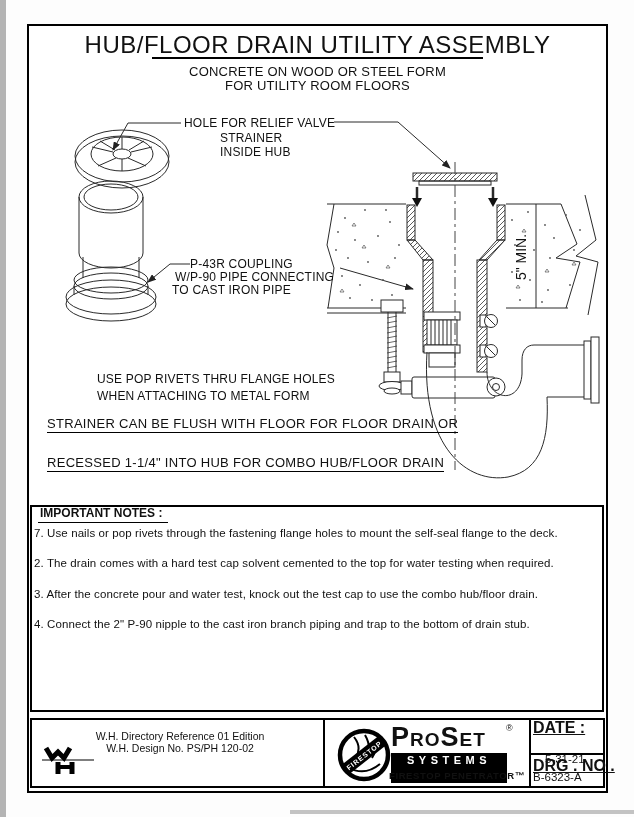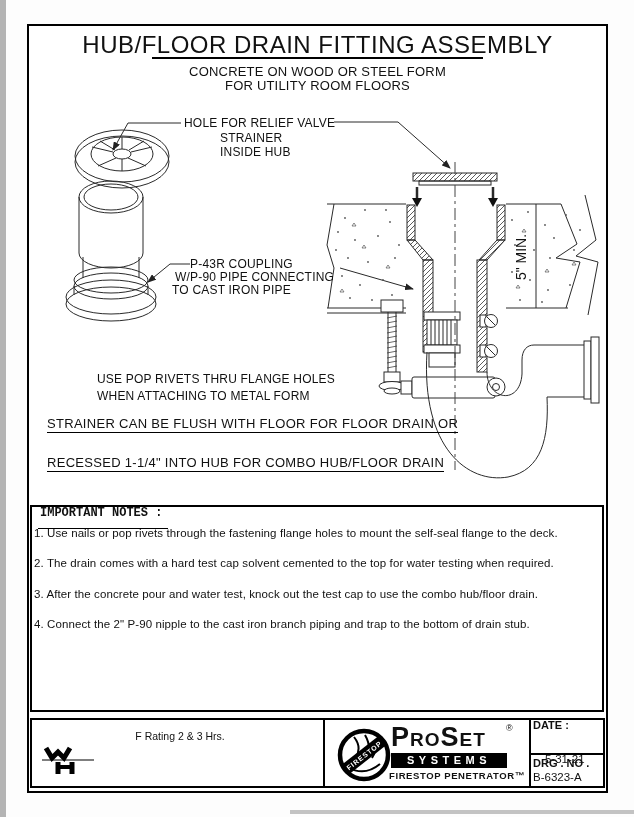--- a/index.html
+++ b/index.html
@@ -12,46 +12,46 @@
   .title{left:27px;top:31px;width:581px;text-align:center;font-size:24px;letter-spacing:.5px;}
   .title-underline{left:152px;top:57px;width:331px;height:2px;background:#000;}
   .subtitle{left:27px;width:581px;text-align:center;font-size:13px;letter-spacing:.2px;}
   .lbl{position:absolute;font-size:12px;letter-spacing:.2px;white-space:nowrap;}
   .flush{position:absolute;font-size:13px;letter-spacing:.3px;white-space:nowrap;
          border-bottom:1.5px solid #000;padding-bottom:1px;}
   .min-depth{left:498px;top:249px;font-size:14px;white-space:nowrap;
              transform:rotate(-90deg);transform-origin:center;}
   .notes-box{left:30px;top:505px;width:574px;height:207px;border:2px solid #000;box-sizing:border-box;}
   .notes-heading{left:38px;top:506px;font-size:12px;font-weight:600;border-bottom:1.5px solid #000;
-                 padding:0 6px 8px 2px;font-family:Liberation Mono, monospace;}
+                 padding:0 6px 2px 2px;}
   .note{position:absolute;left:34px;width:555px;font-size:11.5px;letter-spacing:.1px;}
   .footer-box{left:30px;top:718px;width:575px;height:70px;border:2px solid #000;box-sizing:border-box;background:#fff;}
   .vdiv{top:718px;width:2px;height:70px;background:#000;}
   .hdiv-right{left:529px;top:753px;width:76px;height:2px;background:#000;}
   .wh-text{left:85px;top:731px;width:190px;text-align:center;font-size:10.5px;line-height:11.5px;}
   .brand-name{left:391px;top:724px;font-size:27px;font-weight:bold;font-variant:small-caps;
               letter-spacing:1px;line-height:27px;}
   .brand-reg{left:506px;top:723px;font-size:9px;}
-  .systems-bar{left:391px;top:753px;width:116px;height:15px;background:#000;color:#fff;
+  .systems-bar{left:391px;top:753px;width:116px;height:30px;background:#000;color:#fff;
                font-size:11px;font-weight:bold;letter-spacing:4.5px;text-align:center;line-height:15px;}
   .tagline{left:389px;top:770px;font-size:9.5px;font-weight:bold;letter-spacing:.6px;white-space:nowrap;}
-  .tb-label{position:absolute;font-size:11px;font-weight:600;white-space:nowrap;}
+  .tb-label{position:absolute;font-size:16px;font-weight:600;white-space:nowrap;text-decoration:underline;}
   .tb-value{position:absolute;font-size:11.5px;white-space:nowrap;}
   svg{display:block;}
   .linework{left:0;top:0;pointer-events:none;}
 </style>
 </head>
 <body>
 
 <div class="abs scan-strip-left"></div>
 <div class="abs scan-strip-bottom"></div>
 
 <div class="abs frame"></div>
 
-<div class="abs title">HUB/FLOOR DRAIN FITTING ASSEMBLY</div>
+<div class="abs title">HUB/FLOOR DRAIN UTILITY ASSEMBLY</div>
 <div class="abs title-underline"></div>
 <div class="abs subtitle" style="top:64px;">CONCRETE ON WOOD OR STEEL FORM</div>
 <div class="abs subtitle" style="top:78px;">FOR UTILITY ROOM FLOORS</div>
 
 <svg class="abs linework" width="634" height="817" viewBox="0 0 634 817">
   <defs>
     <pattern id="hatch" patternUnits="userSpaceOnUse" width="5" height="5">
       <path d="M0,5 L5,0" stroke="#333" stroke-width="0.8"></path>
     </pattern>
     <marker id="arr" markerWidth="9" markerHeight="7" refX="8" refY="3.5" orient="auto">
@@ -227,39 +227,40 @@
 <div class="lbl" style="left:175px;top:270px;">W/P-90 PIPE CONNECTING</div>
 <div class="lbl" style="left:172px;top:283px;">TO CAST IRON PIPE</div>
 <div class="lbl" style="left:97px;top:372px;">USE POP RIVETS THRU FLANGE HOLES</div>
 <div class="lbl" style="left:97px;top:389px;">WHEN ATTACHING TO METAL FORM</div>
 <div class="abs min-depth">5" MIN.</div>
 <div class="flush" style="left:47px;top:416px;">STRAINER CAN BE FLUSH WITH FLOOR FOR FLOOR DRAIN OR</div>
 <div class="flush" style="left:47px;top:455px;">RECESSED 1-1/4" INTO HUB FOR COMBO HUB/FLOOR DRAIN</div>
 
 <div class="abs notes-box"></div>
 <div class="abs notes-heading">IMPORTANT NOTES :</div>
-<div class="note" style="top:527px;">1. Use nails or pop rivets through the fastening flange holes to mount the self-seal flange to the deck.</div>
+<div class="note" style="top:527px;">7. Use nails or pop rivets through the fastening flange holes to mount the self-seal flange to the deck.</div>
 <div class="note" style="top:557px;">2. The drain comes with a hard test cap solvent cemented to the top for water testing when required.</div>
 <div class="note" style="top:588px;">3. After the concrete pour and water test, knock out the test cap to use the combo hub/floor drain.</div>
 <div class="note" style="top:618px;">4. Connect the 2" P-90 nipple to the cast iron branch piping and trap to the bottom of drain stub.</div>
 
 <div class="abs footer-box"></div>
 <div class="abs vdiv" style="left:323px;"></div>
 <div class="abs vdiv" style="left:529px;"></div>
 <div class="abs hdiv-right"></div>
 
 <svg class="abs" style="left:42px;top:746px;" width="52" height="30" viewBox="0 0 52 30">
   <path d="M4,2 L10,12 L16,6 L22,12 L28,2" stroke="#000" stroke-width="5" fill="none"></path>
   <line x1="0" y1="14" x2="52" y2="14" stroke="#000" stroke-width="1.2"></line>
   <line x1="16" y1="16" x2="16" y2="28" stroke="#000" stroke-width="5"></line>
   <line x1="30" y1="16" x2="30" y2="28" stroke="#000" stroke-width="5"></line>
   <line x1="14" y1="21" x2="32" y2="21" stroke="#000" stroke-width="4"></line>
 </svg>
 <div class="abs wh-text">
-  <div>F Rating 2 &amp; 3 Hrs.</div>
+  <div>W.H. Directory Reference 01 Edition</div>
+  <div>W.H. Design No. PS/PH 120-02</div>
 </div>
 
 <svg class="abs" style="left:336px;top:727px;" width="56" height="56" viewBox="0 0 56 56">
   <defs>
       <clipPath id="embclip">
         <circle cx="28" cy="28" r="24"></circle>
       </clipPath>
     </defs>
   <circle cx="28" cy="28" r="24" fill="none" stroke="#000" stroke-width="4.5"></circle>
   <g clip-path="url(#embclip)">

